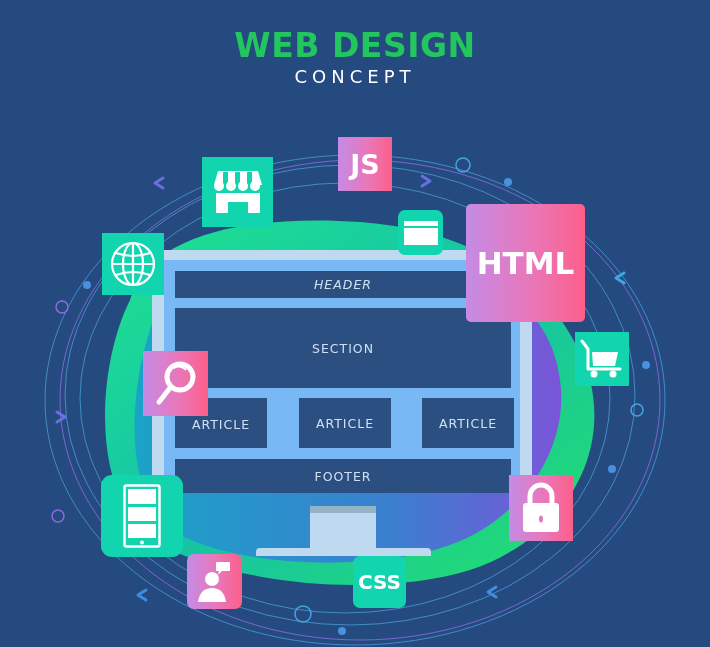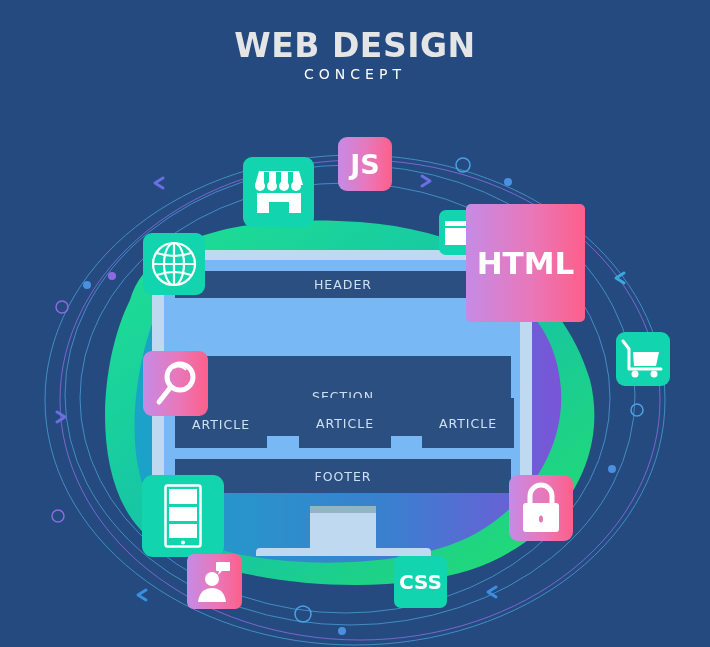--- a/index.html
+++ b/index.html
@@ -1,28 +1,28 @@
 <!DOCTYPE html>
 <html><head>
 <meta charset="utf-8">
 <style>
   html, body { margin:0; padding:0; }
   body { width:710px; height:647px; background:#254a80; overflow:hidden; position:relative; font-family:"Liberation Sans", sans-serif; }
   .abs { position:absolute; }
-  .title { left:0; width:710px; top:26px; text-align:center; color:#e5e5e5; font-family:"DejaVu Sans", sans-serif; font-size:33px; font-weight:bold; letter-spacing:0.5px; }
-  .subtitle { left:0; width:710px; top:66px; text-align:center; color:#ffffff; font-family:"DejaVu Sans", sans-serif; font-size:14px; letter-spacing:5px; }
+  .title { left:0; width:710px; top:26px; text-align:center; color:#22c55e; font-family:"DejaVu Sans", sans-serif; font-size:33px; font-weight:bold; letter-spacing:0.5px; }
+  .subtitle { left:0; width:710px; top:66px; text-align:center; color:#ffffff; font-family:"DejaVu Sans", sans-serif; font-size:18px; letter-spacing:5px; }
   svg.bg { position:absolute; left:0; top:0; }
   .monitor { left:152px; top:250px; width:380px; height:243px; background:#bfdaf0; }
   .screen { position:absolute; left:12px; top:10px; width:356px; height:222px; background:#78b8f4; }
   .blk { position:absolute; background:#2b4f80; color:#cfe0f2; font-size:12.5px; letter-spacing:1px; display:flex; align-items:center; justify-content:center; font-family:"DejaVu Sans", sans-serif; }
   .neck { left:310px; top:506px; width:66px; height:42px; background:#bfdaf0; }
   .neckshadow { left:310px; top:506px; width:66px; height:7px; background:#94b3c6; }
   .base { left:256px; top:548px; width:175px; height:8px; background:#bfdaf0; border-radius:4px 4px 0 0; }
-  .tile { position:absolute; border-radius:9px; display:flex; align-items:center; justify-content:center; }
-  .teal { background:#12d5b0;margin-left:41px; }
+  .tile { position:absolute; border-radius:0; display:flex; align-items:center; justify-content:center; }
+  .teal { background:#12d5b0; }
   .pink { background:linear-gradient(90deg,#c58be6 0%,#e977b9 55%,#fd5f8a 100%); }
   .tile .txt { color:#fff; font-weight:bold; font-family:"DejaVu Sans", sans-serif; }
 </style>
 </head>
 <body>
 
 <div class="abs title">WEB DESIGN</div>
 <div class="abs subtitle">CONCEPT</div>
 
 <svg class="bg" width="710" height="647" viewBox="0 0 710 647">
@@ -76,22 +76,22 @@
     <path d="M422 176 L430 181 L422 186" stroke="#6b6fe0"></path>
     <path d="M624 273 L616 278 L624 283" stroke="#3ba8e0"></path>
     <path d="M57 412 L65 417 L57 422" stroke="#6b6fe0"></path>
     <path d="M146 590 L138 595 L146 600" stroke="#3b8fe0"></path>
     <path d="M496 587 L488 592 L496 597" stroke="#3b8fe0"></path>
   </g>
 </svg>
 
 <div class="abs monitor">
   <div class="screen">
-    <div class="blk" style="left:11px;top:11px;width:336px;height:27px;">HEADER</div>
-    <div class="blk" style="left:11px;top:48px;width:336px;height:80px;margin-top:48px;">SECTION</div>
+    <div class="blk" style="left:11px;top:11px;width:336px;height:27px;font-style:italic;">HEADER</div>
+    <div class="blk" style="left:11px;top:48px;width:336px;height:80px;">SECTION</div>
     <div class="blk" style="left:11px;top:138px;width:92px;height:50px;align-items:flex-end;padding-bottom:0;">
         <span style="position:relative;top:-16px">ARTICLE</span>
       </div>
     <div class="blk" style="left:135px;top:138px;width:92px;height:50px;">ARTICLE</div>
     <div class="blk" style="left:258px;top:138px;width:92px;height:50px;">ARTICLE</div>
     <div class="blk" style="left:11px;top:199px;width:336px;height:34px;">FOOTER</div>
   </div>
 </div>
 <div class="abs neck"></div>
 <div class="abs neckshadow"></div>

